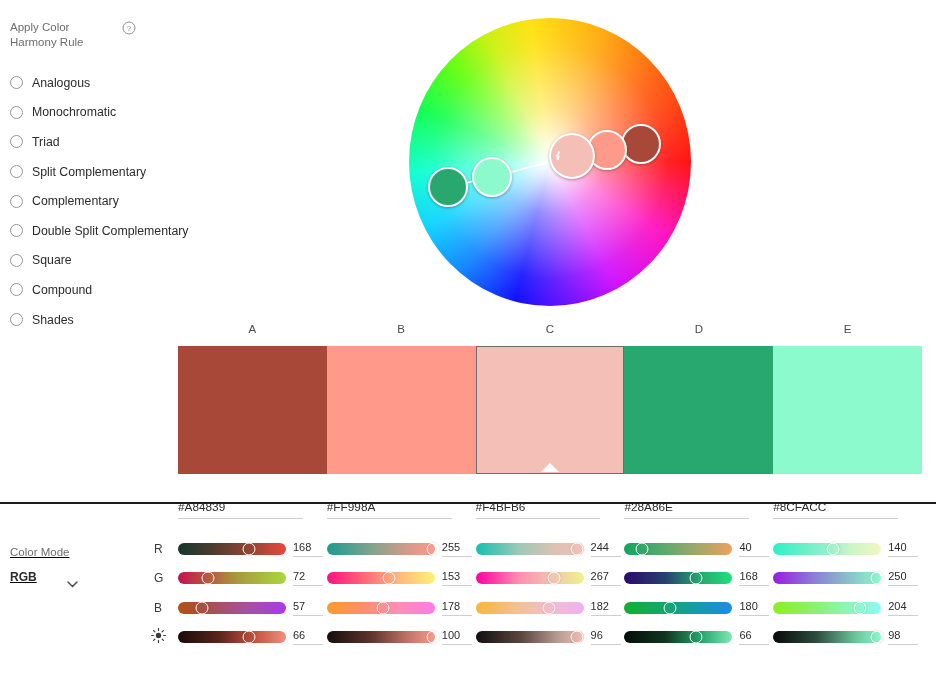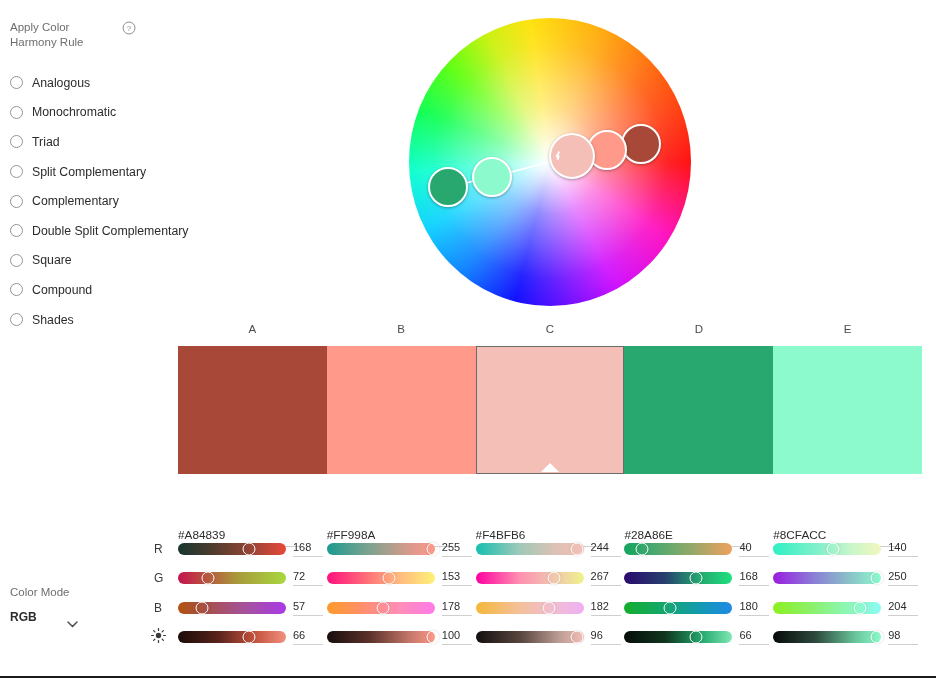--- a/index.html
+++ b/index.html
@@ -5,21 +5,21 @@
   * { box-sizing: border-box; }
   html, body {
     margin: 0; padding: 0;
     width: 936px; height: 678px;
     background: #ffffff;
     font-family: "Liberation Sans", sans-serif;
     overflow: hidden;
   }
   #root {
     position: relative;
-    width: 936px; height: 678px;
+    width: 936px; height: 504px;
     background: #ffffff;
     border-bottom: 2px solid #1b1b1b;
   }
 
   
   .left-panel {
     position: absolute;
     left: 0; top: 0;
     width: 175px; height: 678px;
   }
@@ -69,21 +69,21 @@
     background: #ffffff;
   }
   .radio-label {
     font-size: 12.3px;
     color: #2c2c2c;
     white-space: nowrap;
   }
 
   .color-mode-block {
     position: absolute;
-    left: 10px; top: 586px;
+    left: 10px; top: 546px; text-decoration: underline;
   }
   .color-mode-label {
     font-size: 11.5px;
     color: #6e6e6e;
     margin-bottom: 12px;
   }
   .color-mode-select {
     display: flex;
     align-items: center;
     width: 80px;
@@ -198,21 +198,20 @@
   
   .hex-row {
     position: absolute;
     left: 178px; top: 497px;
     width: 744px; height: 22px;
     display: flex;
   }
   .hex-cell {
     width: 148.8px;
     padding-right: 24px;
-    margin-top: 28px;
   }
   .hex-input {
     width: 100%;
     font-size: 11.8px;
     color: #2c2c2c;
     border: none;
     border-bottom: 1px solid #cfcfcf;
     padding: 0 0 4px 0;
     background: transparent;
     font-family: "Liberation Sans", sans-serif;

